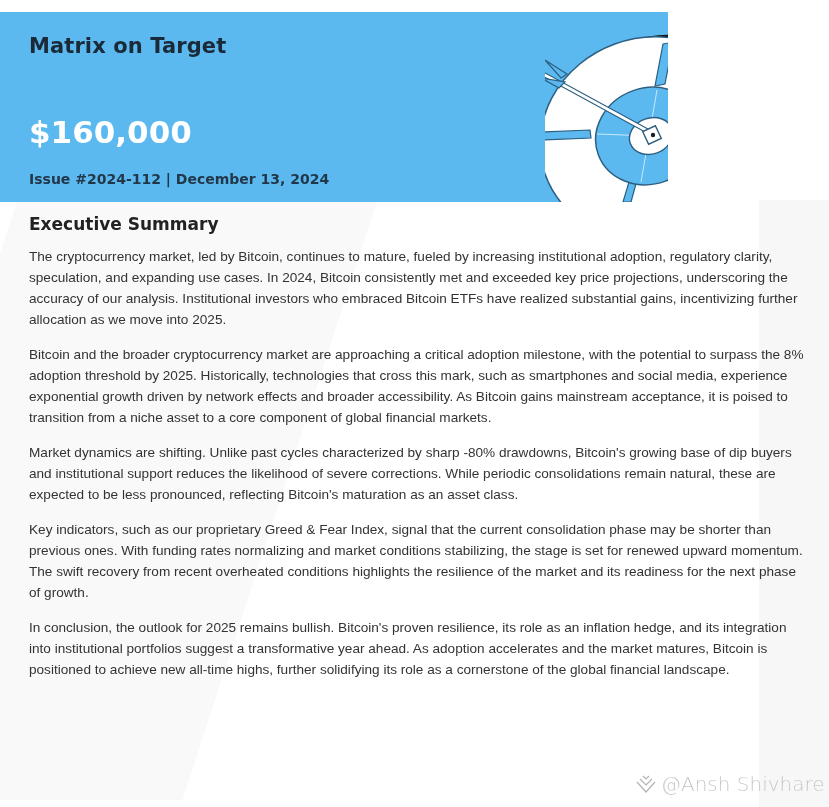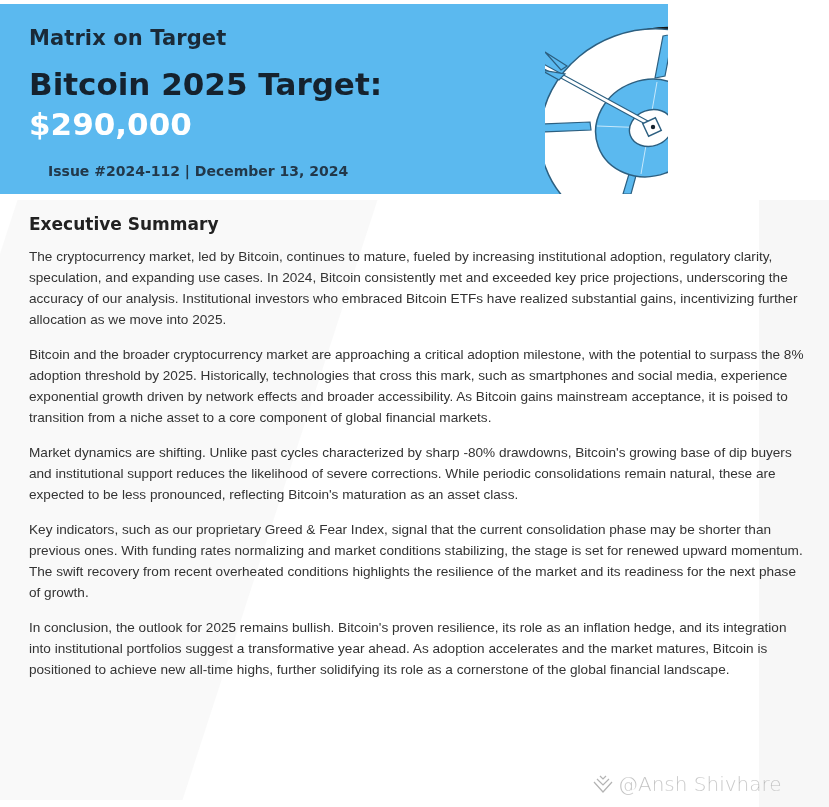--- a/index.html
+++ b/index.html
@@ -1,20 +1,20 @@
 <!DOCTYPE html>
 <html><head>
   <meta charset="utf-8">
   <style>
     * { margin: 0; padding: 0; box-sizing: border-box; }
     html, body { width: 829px; height: 807px; overflow: hidden; background: #ffffff; }
     body { font-family: "Liberation Sans", "DejaVu Sans", sans-serif; color: #2a2a2a; position: relative; }
 
     .header {
-      position: absolute; left: 0; top: 4px; width: 668px; height: 190px;
+      position: absolute; left: 0; top: 12px; width: 668px; height: 190px;
       background: #5bb9ef; overflow: hidden;
     }
     .header .kicker {
       position: absolute; left: 29px; top: 22px;
       font-size: 21px; font-weight: 700; color: #1a2a38; letter-spacing: 0.1px;
       font-family: "DejaVu Sans", sans-serif;
     }
     .header .title {
       position: absolute; left: 29px; top: 62px;
       font-size: 31px; font-weight: 700; color: #15222e;
@@ -22,59 +22,57 @@
     }
     .header .price {
       position: absolute; left: 29px; top: 102px;
       font-size: 31px; font-weight: 700; color: #ffffff;
       font-family: "DejaVu Sans", sans-serif; line-height: 36px;
     }
     .header .issue {
       position: absolute; left: 29px; top: 159px;
       font-size: 14px; font-weight: 700; color: #22384a;
       font-family: "DejaVu Sans", sans-serif;
-      margin-left: 19px;
     }
     .header .target-graphic { position: absolute; left: 545px; top: 0; width: 284px; height: 190px; }
 
     .bg-shape {
       position: absolute; pointer-events: none;
     }
     .bg-shape.a { left: -80px; top: 200px; width: 360px; height: 600px; background: #f6f6f6; transform: skewX(-18deg); opacity: 0.7; }
     .bg-shape.b { right: 0; top: 200px; width: 70px; height: 607px; background: #f5f5f5; opacity: 0.8; }
 
     .content { position: absolute; left: 29px; top: 210px; width: 780px; }
     .section-title {
       font-family: "DejaVu Sans", sans-serif;
       font-size: 17px; font-weight: 700; color: #222; margin-bottom: 8px; line-height: 28px;
     }
     .para {
       font-size: 13.6px; line-height: 21px; color: #333; margin-bottom: 14px;
       font-family: Liberation Sans, sans-serif;
     }
 
     .watermark {
-      position: absolute; left: 592px; top: 772px;
+      position: absolute; left: 635px; top: 772px;
       font-size: 20px; color: rgba(160,160,160,0.75);
       font-family: "DejaVu Sans", sans-serif; font-weight: 300;
       display: flex; align-items: center; gap: 4px;
       -webkit-text-stroke: 0.3px rgba(255,255,255,0.6);
     }
     .watermark .wm-icon { width: 22px; height: 20px; }
   </style>
 </head>
 <body>
 
 <div class="bg-shape a"></div>
 <div class="bg-shape b"></div>
 
 <header class="header">
   <div class="kicker">Matrix on Target</div>
-  <h1 class="title">Bitcoin 2025 Target:</h1>
-  <div class="price">$290,000</div>
+  <div class="price">$160,000</div>
   <div class="issue">Issue #2024-112 | December 13, 2024</div>
 
   <svg class="target-graphic" viewBox="0 0 284 190" xmlns="http://www.w3.org/2000/svg">
 
     <ellipse cx="118" cy="132" rx="118" ry="108" fill="#151515" transform="rotate(-20 118 132)"></ellipse>
 
     <ellipse cx="104" cy="126" rx="110" ry="100" fill="#ffffff" stroke="#2c5f80" stroke-width="1.5" transform="rotate(-20 104 126)"></ellipse>
 
     <polygon points="118,32 128,30 120,72 110,74" fill="#5bb9ef" stroke="#2c5f80" stroke-width="1.2"></polygon>
     <polygon points="-2,120 45,118 46,126 -2,128" fill="#5bb9ef" stroke="#2c5f80" stroke-width="1.2"></polygon>

